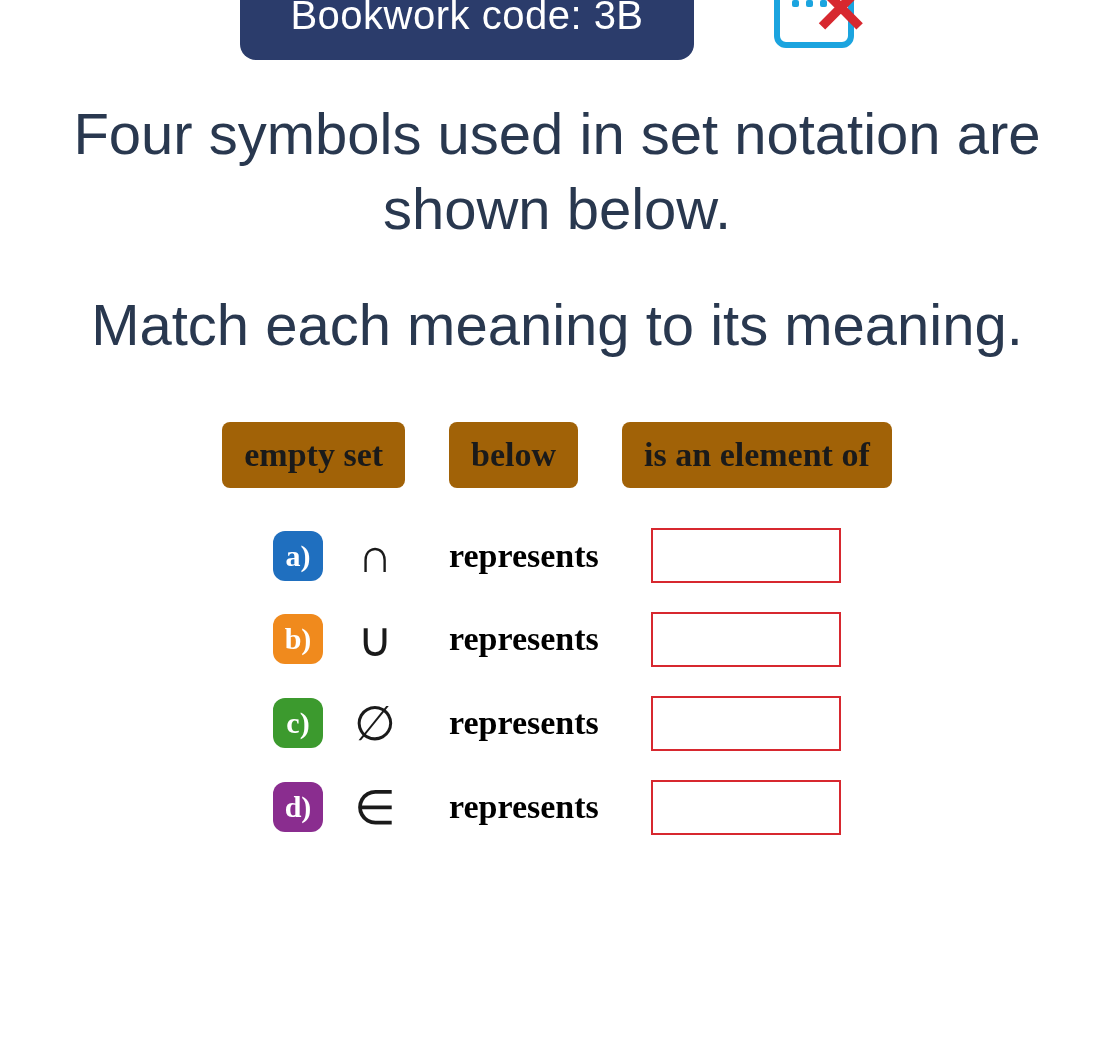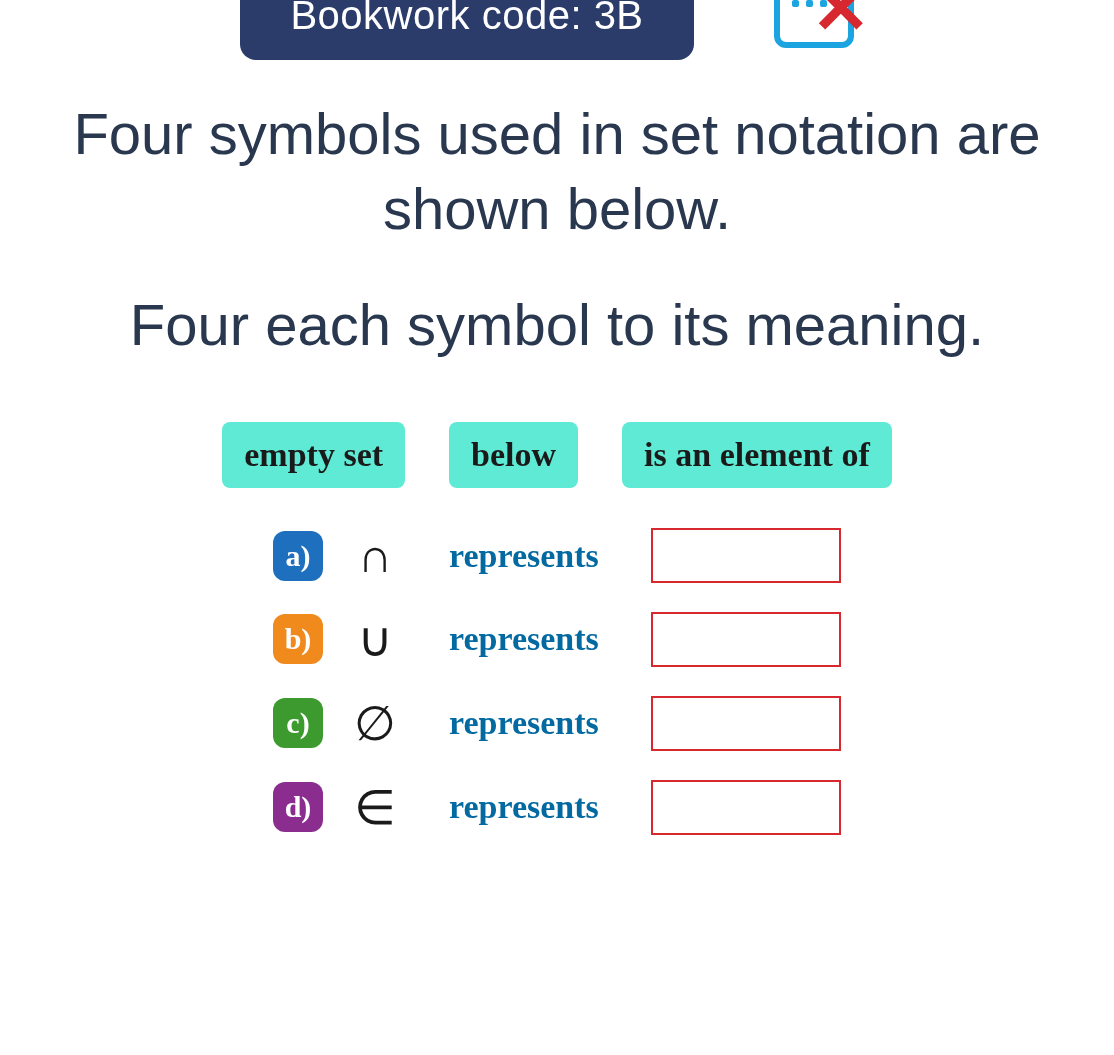--- a/index.html
+++ b/index.html
@@ -68,21 +68,21 @@
     }
     .question-text p { margin-bottom: 40px; }
     .tokens-row {
       display: flex;
       justify-content: center;
       gap: 44px;
       margin-top: 60px;
       font-family: Georgia, 'Times New Roman', serif;
     }
     .token {
-      background: #5eead4;
+      background: #a16207;
       border-radius: 8px;
       padding: 14px 22px;
       font-size: 34px;
       font-weight: 700;
       color: #1a1a1a;
       cursor: grab;
     }
     .rows-wrap {
       margin-top: 40px;
       display: flex;
@@ -111,21 +111,21 @@
     .symbol-cell {
       width: 60px;
       text-align: center;
       font-size: 48px;
       color: #1a1a1a;
       font-weight: 400;
     }
     .represents {
       font-size: 34px;
       font-weight: 700;
-      color: #0369a1;
+      color: #000000;
       width: 180px;
       margin-left: 22px;
     }
     .drop-slot {
       width: 190px;
       height: 55px;
       border: 2px solid #d7282f;
       background: #fff;
     }
   </style>
@@ -140,21 +140,21 @@
       <div class="calc-dot" style="top:36px;left:12px"></div>
       <div class="calc-dot" style="top:36px;left:26px"></div>
       <div class="calc-dot" style="top:36px;left:40px"></div>
     </div>
     <div class="calc-x">✕</div>
   </div>
 </div>
 
 <div class="question-text">
   <p>Four symbols used in set notation are shown below.</p>
-  <p>Four each symbol to its meaning.</p>
+  <p>Match each meaning to its meaning.</p>
 </div>
 
 <div class="tokens-row">
   <div class="token">empty set</div>
   <div class="token">below</div>
   <div class="token">is an element of</div>
 </div>
 
 <div class="rows-wrap">
   <div class="match-row">

